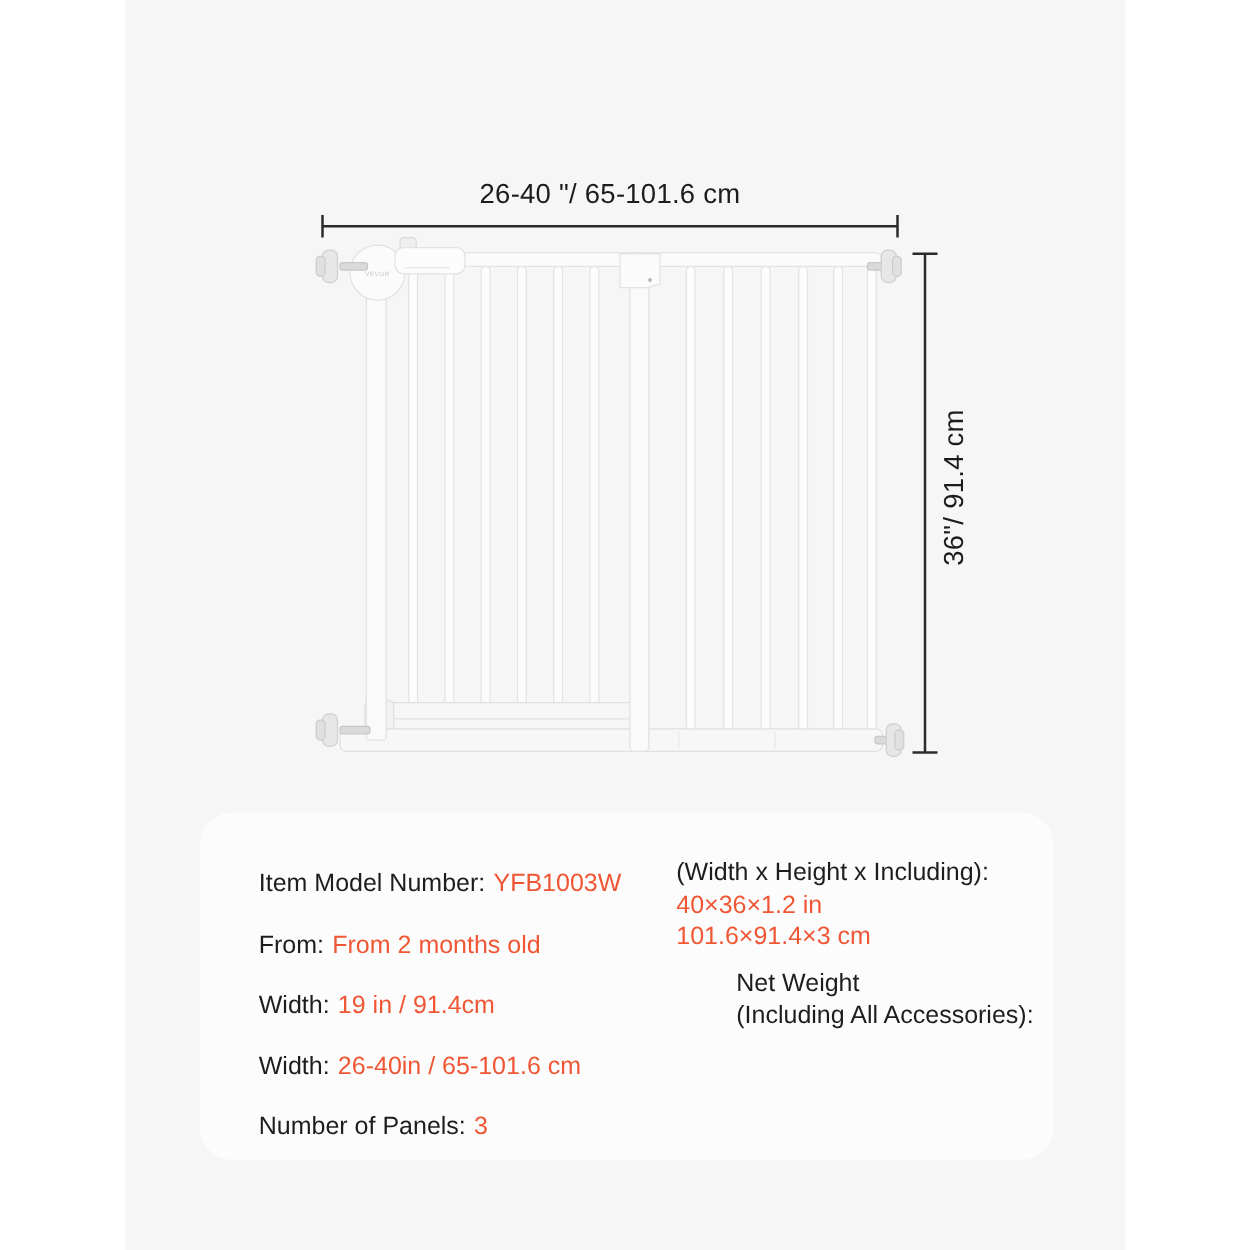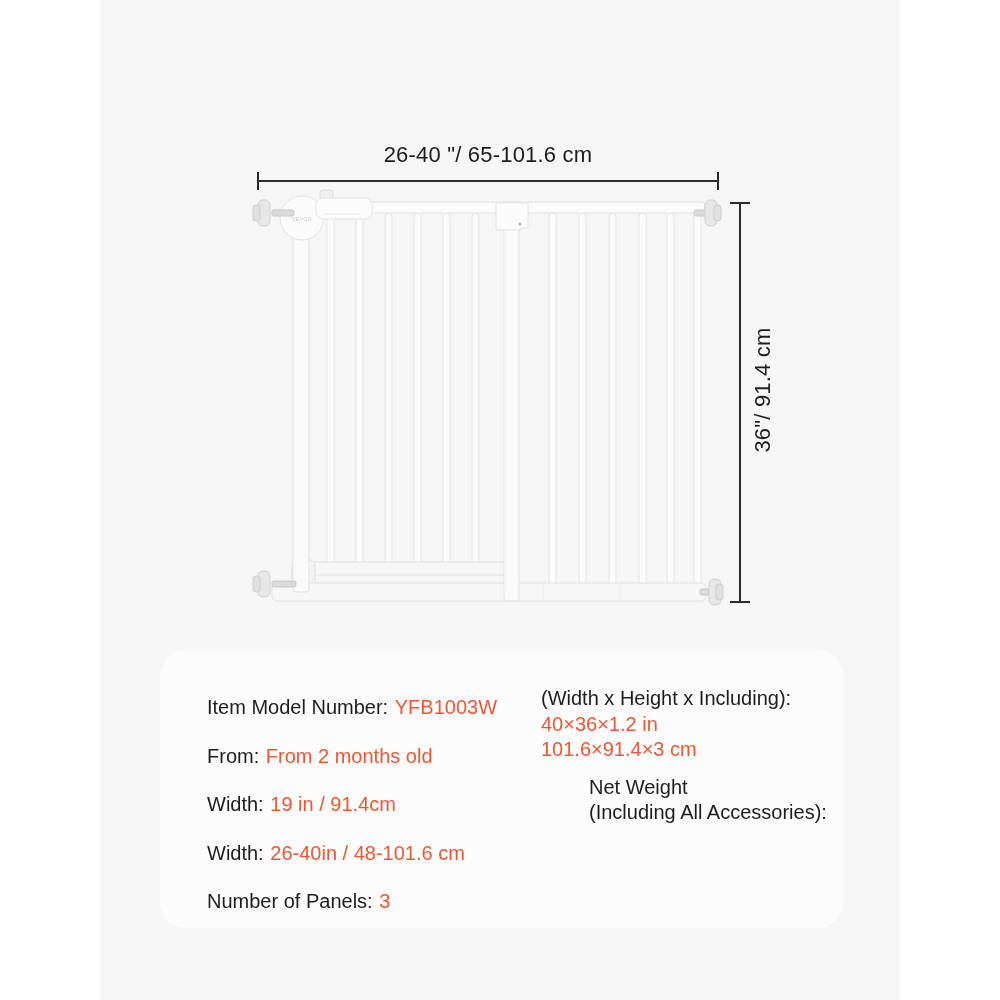--- a/index.html
+++ b/index.html
@@ -151,21 +151,21 @@
     <div class="spec-row">
       <span class="lbl">Item Model Number:</span><span class="val orange">YFB1003W</span>
     </div>
     <div class="spec-row">
       <span class="lbl">From:</span><span class="val orange">From 2 months old</span>
     </div>
     <div class="spec-row">
       <span class="lbl">Width:</span><span class="val orange">19 in / 91.4cm</span>
     </div>
     <div class="spec-row">
-      <span class="lbl">Width:</span><span class="val orange">26-40in / 48-101.6 cm</span>
+      <span class="lbl">Width:</span><span class="val orange">26-40in / 65-101.6 cm</span>
     </div>
     <div class="spec-row">
       <span class="lbl">Number of Panels:</span><span class="val orange">3</span>
     </div>
   </div>
 
   <div class="col-right">
     <div class="spec-group">
       <div>(Width x Height x Including):</div>
       <div class="orange">40×36×1.2 in</div>

